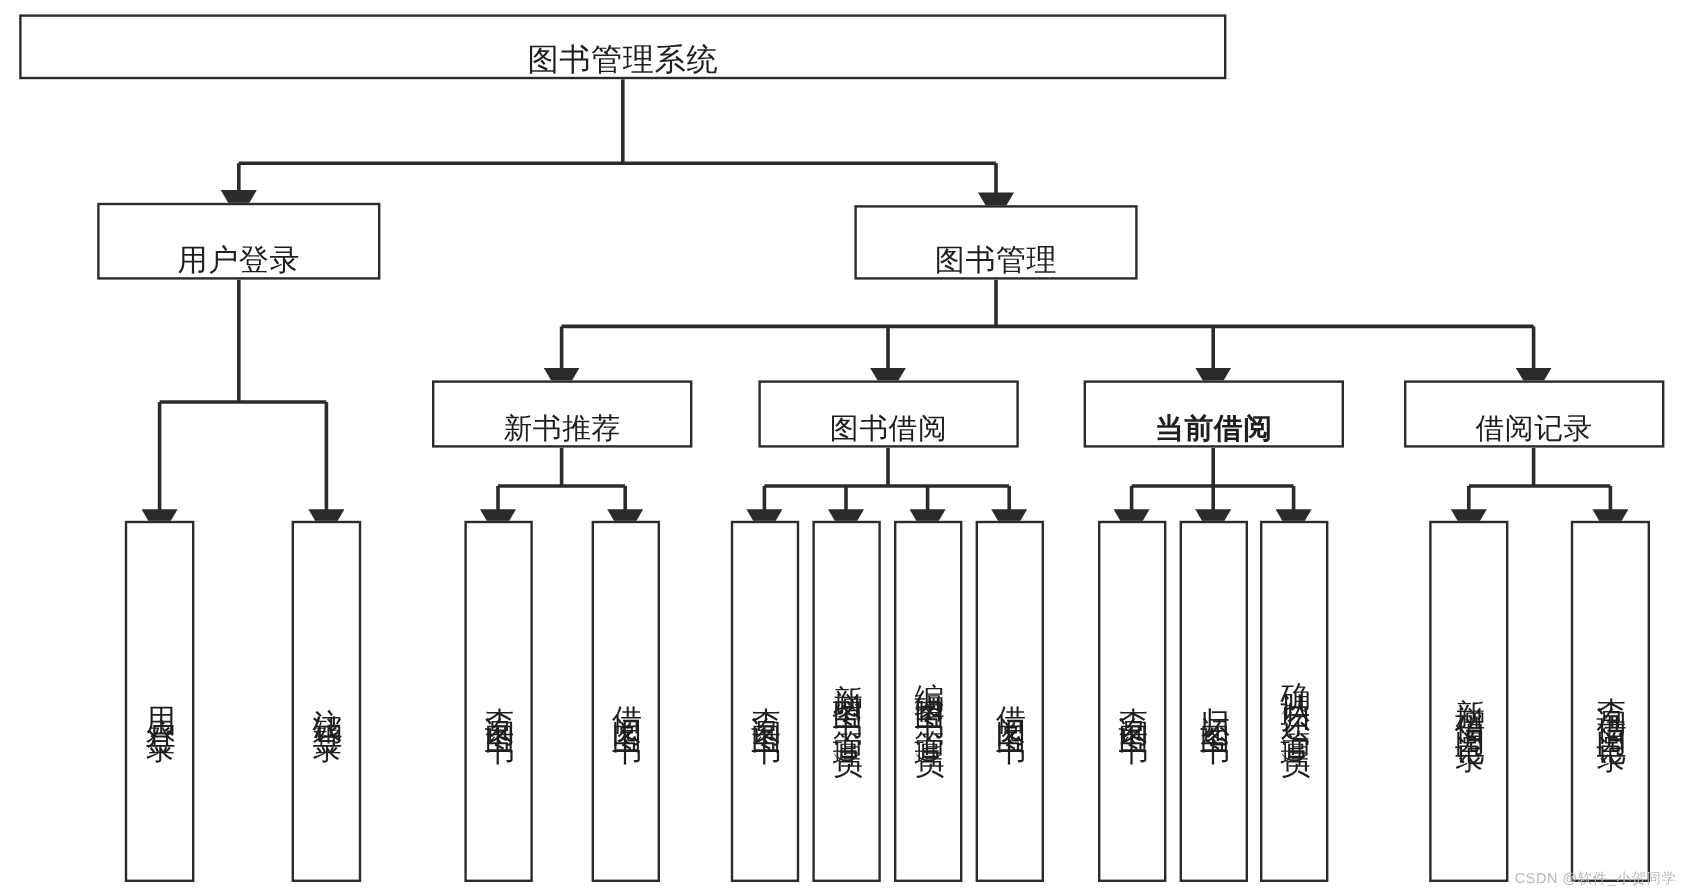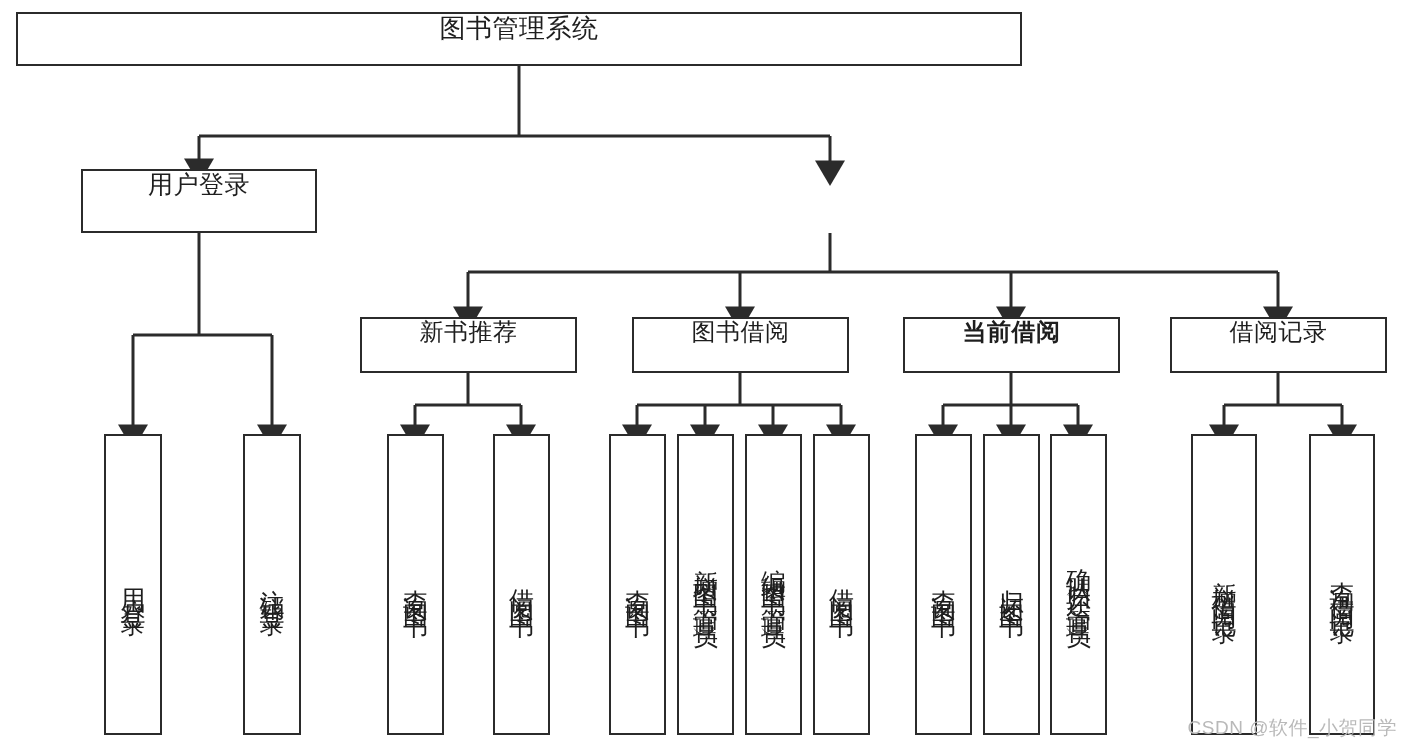--- a/index.html
+++ b/index.html
@@ -26,21 +26,21 @@
     width: 1405px;
     height: 747px;
     pointer-events: none;
   }
   .node {
     position: absolute;
     box-sizing: border-box;
     background: #ffffff;
     border: 2.5px solid #2b2b2b;
     display: flex;
-    align-items: flex-start;
+    align-items: flex-end;
     justify-content: center;
     z-index: 3;
   }
   .node .label {
     display: block;
     text-align: center;
     line-height: 1.1;
     color: #1e1e1e;
     letter-spacing: 0.5px;
   }
@@ -63,21 +63,21 @@
     text-orientation: upright;
     font-size: 25px;
     line-height: 1.0;
     letter-spacing: 8px;
     white-space: nowrap;
   }
   .watermark {
     position: absolute;
     right: 8px;
     bottom: 6px;
-    font-size: 19px;
+    font-size: 12px;
     color: #b9b9b9;
     letter-spacing: 0.5px;
     z-index: 5;
     white-space: nowrap;
     font-family: "Liberation Sans", "DejaVu Sans", sans-serif;
   }
 </style>
 </head>
 <body>
 
@@ -133,20 +133,23 @@
     </g>
   </svg>
 
   <div class="node h root" style="left:16px; top:12px; width:1006px; height:54px;">
     <span class="label">图书管理系统</span>
   </div>
 
   <div class="node h lvl2" style="left:81px; top:169px; width:236px; height:64px;">
     <span class="label">用户登录</span>
   </div>
+  <div class="node h lvl2" style="left:712px; top:171px; width:236px; height:62px;">
+    <span class="label">图书管理</span>
+  </div>
 
   <div class="node h lvl3" style="left:632px; top:317px; width:217px; height:56px;">
     <span class="label">图书借阅</span>
   </div>
   <div class="node h lvl3" style="left:360px; top:317px; width:217px; height:56px;">
     <span class="label">新书推荐</span>
   </div>
   <div class="node h lvl3" style="left:903px; top:317px; width:217px; height:56px;font-weight:bold;">
     <span class="label">当前借阅</span>
   </div>

